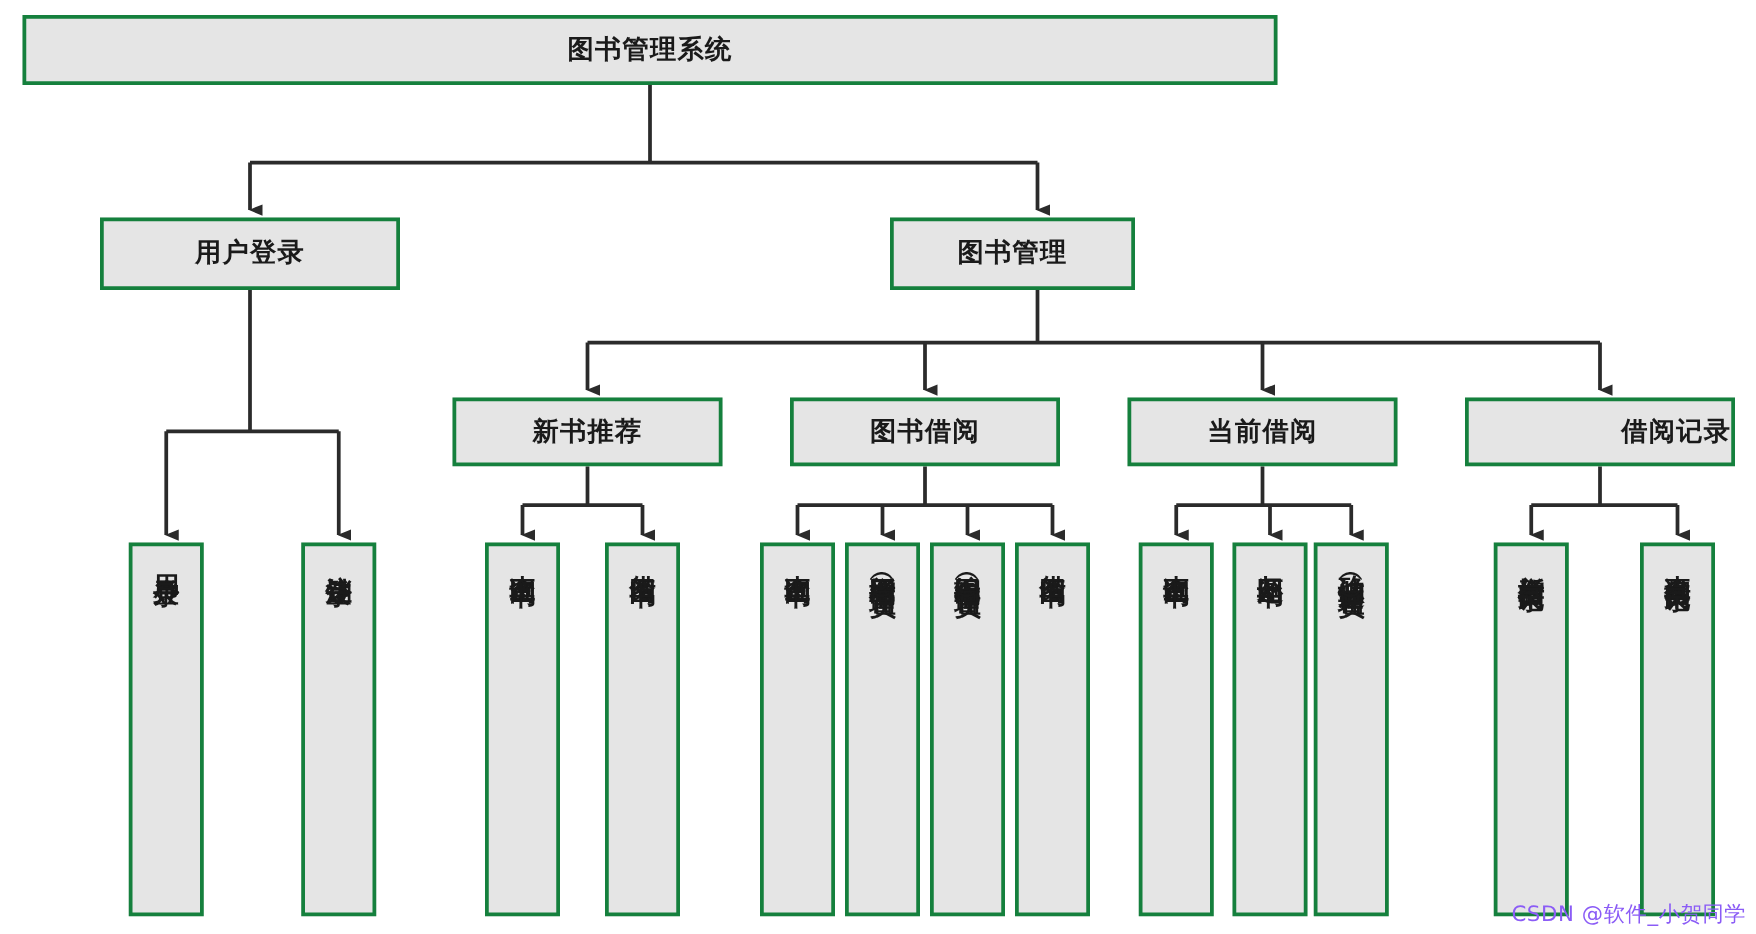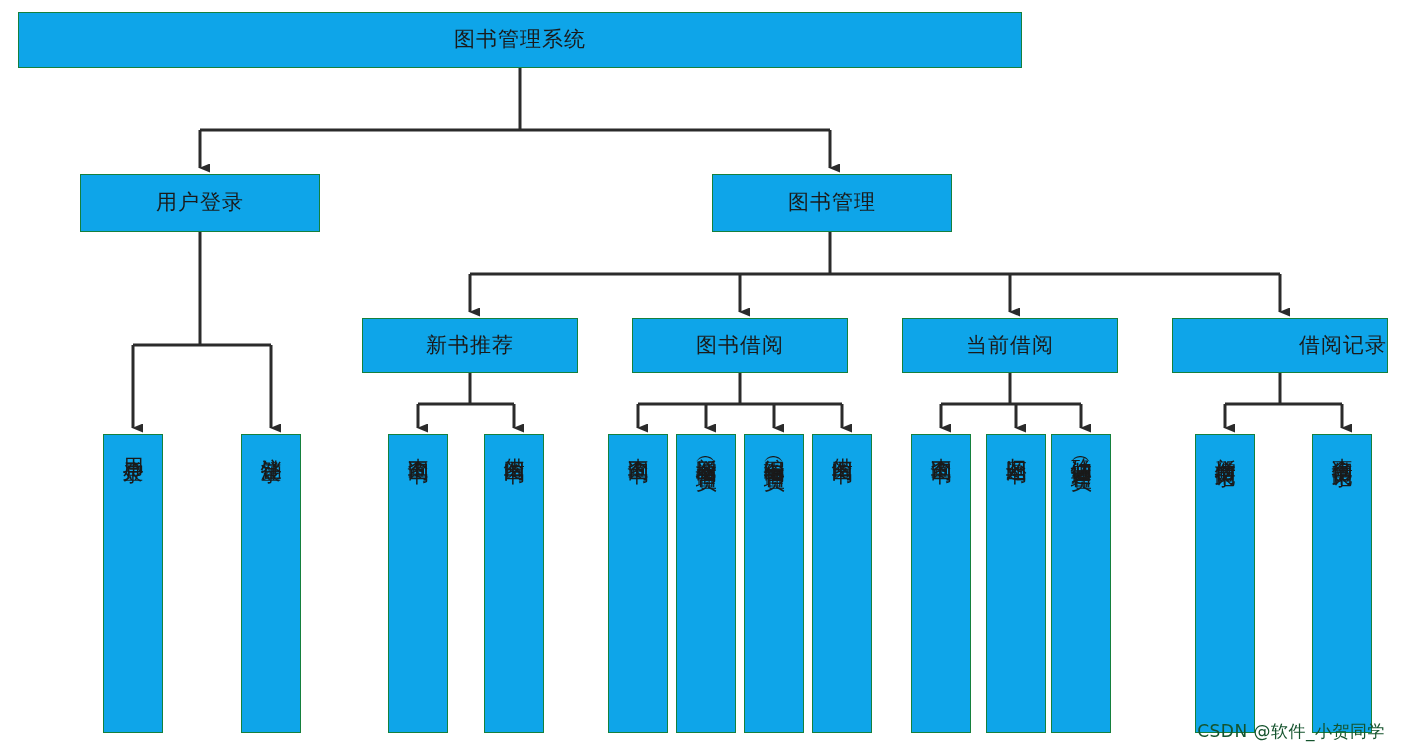--- a/index.html
+++ b/index.html
@@ -23,26 +23,27 @@
     position: absolute;
     left: 0;
     top: 0;
     width: 1405px;
     height: 747px;
     pointer-events: none;
   }
   .node {
     position: absolute;
     box-sizing: border-box;
-    border: 1px solid #15803d;
-    background: #0ea5e9;
+    border: 3px solid #15803d;
+    background: #e5e5e5;
     display: flex;
     align-items: center;
     justify-content: center;
     color: #1a1a1a;
+    font-weight: bold;
   }
   .node-h .label {
     font-size: 21px;
     letter-spacing: 1px;
     line-height: 1.2;
     white-space: nowrap;
   }
   .node-v {
     align-items: flex-start;
     justify-content: center;
@@ -51,24 +52,24 @@
   .node-v .label {
     writing-mode: vertical-rl;
     text-orientation: upright;
     font-size: 21px;
     line-height: 1.25;
     letter-spacing: 2px;
     white-space: nowrap;
   }
   .watermark {
     position: absolute;
-    right: 20px;
+    right: 8px;
     bottom: 4px;
     font-size: 17px;
-    color: #14532d;
+    color: #8b5cf6;
     letter-spacing: 0.5px;
     white-space: nowrap;
     font-family: "DejaVu Sans", "Liberation Sans", sans-serif;
   }
 </style>
 </head>
 <body>
 
 <div id="diagram-root">
 
@@ -126,21 +127,21 @@
     </g>
   </svg>
 
   <div class="node node-h" style="left:18px; top:12px; width:1004px; height:56px;">
     <span class="label">图书管理系统</span>
   </div>
 
   <div class="node node-h" style="left:80px; top:174px; width:240px; height:58px;">
     <span class="label">用户登录</span>
   </div>
-  <div class="node node-h" style="left:712px; top:174px; width:240px; height:58px;">
+  <div class="node node-h" style="left:712px; top:174px; width:196px; height:58px;">
     <span class="label">图书管理</span>
   </div>
 
   <div class="node node-h" style="left:632px; top:318px; width:216px; height:55px;">
     <span class="label">图书借阅</span>
   </div>
   <div class="node node-h" style="left:362px; top:318px; width:216px; height:55px;">
     <span class="label">新书推荐</span>
   </div>
   <div class="node node-h" style="left:902px; top:318px; width:216px; height:55px;">

